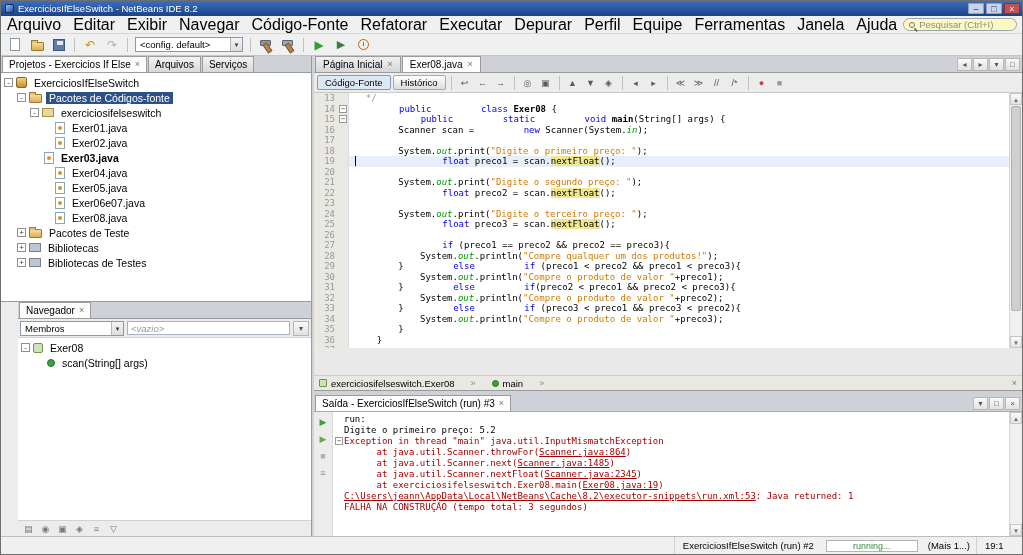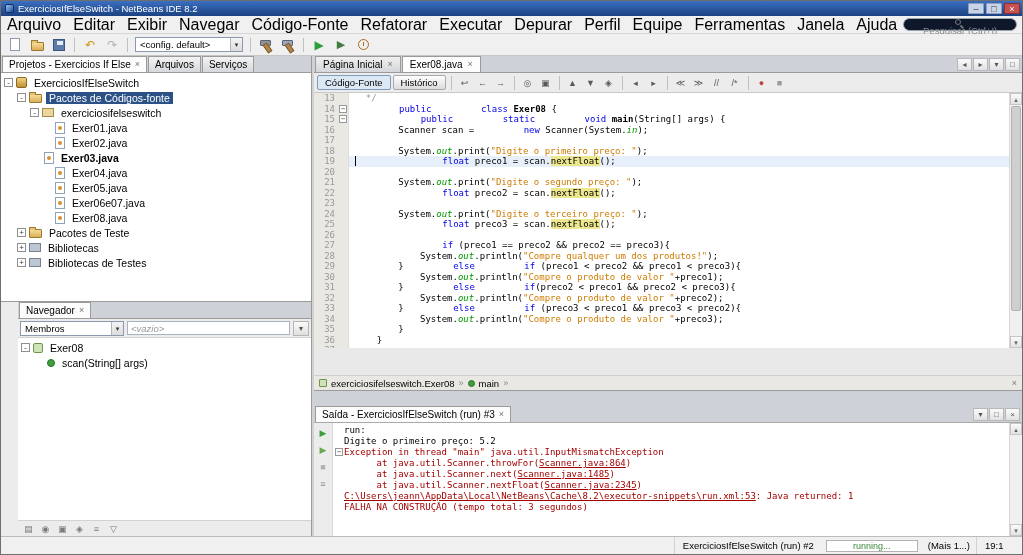--- a/index.html
+++ b/index.html
@@ -16,21 +16,21 @@
   .app-icon { width:9px; height:9px; flex:none; margin:0 4px 0 2px; border-radius:2px; background:linear-gradient(135deg,#9cc3ee,#1d4f9e); border:1px solid #0d2f63; }
   .title-text { white-space:nowrap; overflow:hidden; }
   .win-btns { margin-left:auto; display:flex; gap:2px; }
   .win-btn { width:16px; height:11px; background:#c9d4e6; color:#24304a; font-size:9px; line-height:10px; text-align:center; border:1px solid #8ea0bd; border-radius:1px; }
   .win-btn.close { background:#c75050; border-color:#8c2f2f; color:#fff; }
 
   
   .menubar { height:18px; flex:none; background:#f0f0f0; border-bottom:1px solid #d6d6d6; display:flex; align-items:center; }
   .menu-items { display:flex; }
   .menu-item { padding:2px 6px; white-space:nowrap; font-size:16px; }
-  .searchbox { margin-left:auto; margin-right:5px; width:126px; height:13px; border:1px solid #98a4b2; border-radius:7px; background:#0f172a; display:flex; align-items:center; padding:0 5px; color:#8b8b8b; font-size:9.5px;flex-direction:column; }
+  .searchbox { margin-left:auto; margin-right:5px; width:126px; height:13px; border:1px solid #98a4b2; border-radius:7px; background:#fef9c3; display:flex; align-items:center; padding:0 5px; color:#8b8b8b; font-size:9.5px; }
   .mag { width:6px; height:6px; border:1.5px solid #777; border-radius:50%; position:relative; margin-right:4px; flex:none; }
   .mag::after { content:""; position:absolute; width:4px; height:1.5px; background:#777; transform:rotate(45deg); left:4px; top:6px; }
 
   
   .toolbar { height:22px; flex:none; background:#f0f0f0; border-bottom:1px solid #c6c6c6; display:flex; align-items:center; padding:0 4px; gap:2px; }
   .tb-btn { width:20px; height:18px; display:flex; align-items:center; justify-content:center; border-radius:2px; }
   .tb-sep { width:1px; height:14px; background:#c0c0c0; margin:0 3px; flex:none; }
   .glyph { font-size:12px; line-height:1; }
   .ic-page { width:10px; height:13px; background:#fff; border:1px solid #8b9bad; }
   .ic-folder { width:13px; height:9px; background:linear-gradient(#f6dc97,#dcae56); border:1px solid #9a7a30; border-radius:1px; position:relative; margin-top:3px; }
@@ -117,30 +117,30 @@
   .c-fld { color:#009900; font-style:italic; }
   .c-cmt { color:#969696; }
   .c-decl { font-weight:bold; }
   .c-occ { background:#ede88f; }
 
   .editor-scrollbar { width:13px; flex:none; background:#f0f0f0; border-left:1px solid #d7d7d7; position:relative; font-size:7px; color:#666; }
   .sb-up, .sb-down { position:absolute; left:0; right:0; height:12px; text-align:center; line-height:12px; background:linear-gradient(#fafafa,#e3e3e3); border:1px solid #c6c6c6; }
   .sb-up { top:0; } .sb-down { bottom:0; }
   .sb-thumb { position:absolute; top:13px; left:1px; right:1px; height:205px; background:#cfcfcf; border:1px solid #b2b2b2; border-radius:2px; }
 
-  .breadcrumb { height:15px; flex:none; background:#e9e8e2; border-top:1px solid #cfcfcf; display:flex; align-items:center; font-size:9.5px; padding:0 5px; gap:4px;margin-top:27px; }
+  .breadcrumb { height:15px; flex:none; background:#e9e8e2; border-top:1px solid #cfcfcf; display:flex; align-items:center; font-size:9.5px; padding:0 5px; gap:16px;margin-top:27px; }
   .bc-item { display:flex; align-items:center; gap:4px; }
   .bc-class { width:8px; height:8px; background:#cfe3b9; border:1px solid #6f9648; border-radius:1px; }
   .bc-method { width:7px; height:7px; border-radius:50%; background:#3f9e3f; border:1px solid #2c722c; }
   .bc-sep { color:#888; font-size:9px; }
   .bc-close { margin-left:auto; color:#777; font-size:9px; }
 
   
   .output-panel { height:146px; flex:none; display:flex; flex-direction:column; border-top:1px solid #9b9b9b; }
-  .output-tabs { height:32px; flex:none; background:#ced2d8; border-bottom:1px solid #aaa; display:flex; align-items:flex-end; gap:18px; padding-left:1px; }
+  .output-tabs { height:21px; flex:none; background:#ced2d8; border-bottom:1px solid #aaa; display:flex; align-items:flex-end; gap:18px; padding-left:1px; }
   .output-body { flex:1; display:flex; background:#fff; min-height:0; }
   .output-rail { width:19px; flex:none; background:#ececec; border-right:1px solid #d9d9d9; display:flex; flex-direction:column; align-items:center; padding-top:3px; gap:4px; }
   .rail-btn { width:15px; height:13px; display:flex; align-items:center; justify-content:center; font-size:9px; }
   .output-text { flex:1; font-family:"DejaVu Sans Mono", monospace; font-size:9px; line-height:11px; padding-top:2px; overflow:hidden; }
   .out-line { display:flex; height:11px; }
   .out-fold { width:11px; flex:none; position:relative; }
   .out-fold .fold-box { top:1px; left:2px; }
   .out-content { white-space:pre; }
   .o-out { color:#000; }
   .o-err { color:#a40000; }
@@ -608,20 +608,24 @@
               <div class="out-line">
                 <span class="out-fold"></span>
                 <span class="out-content"><span class="o-err">      at java.util.Scanner.next(</span><span class="o-lnk">Scanner.java:1485</span><span class="o-err">)</span></span>
               </div>
               <div class="out-line">
                 <span class="out-fold"></span>
                 <span class="out-content"><span class="o-err">      at java.util.Scanner.nextFloat(</span><span class="o-lnk">Scanner.java:2345</span><span class="o-err">)</span></span>
               </div>
               <div class="out-line">
                 <span class="out-fold"></span>
+                <span class="out-content"><span class="o-err">      at exerciciosifelseswitch.Exer08.main(</span><span class="o-lnk">Exer08.java:19</span><span class="o-err">)</span></span>
+              </div>
+              <div class="out-line">
+                <span class="out-fold"></span>
                 <span class="out-content"><span class="o-lnk">C:\Users\jeann\AppData\Local\NetBeans\Cache\8.2\executor-snippets\run.xml:53</span><span class="o-err">: Java returned: 1</span></span>
               </div>
               <div class="out-line">
                 <span class="out-fold"></span>
                 <span class="out-content"><span class="o-err">FALHA NA CONSTRUÇÃO (tempo total: 3 segundos)</span></span>
               </div>
             </div>
           <div class="out-scroll">
             <div class="sb-up">▴</div>
             <div class="sb-down">▾</div>

